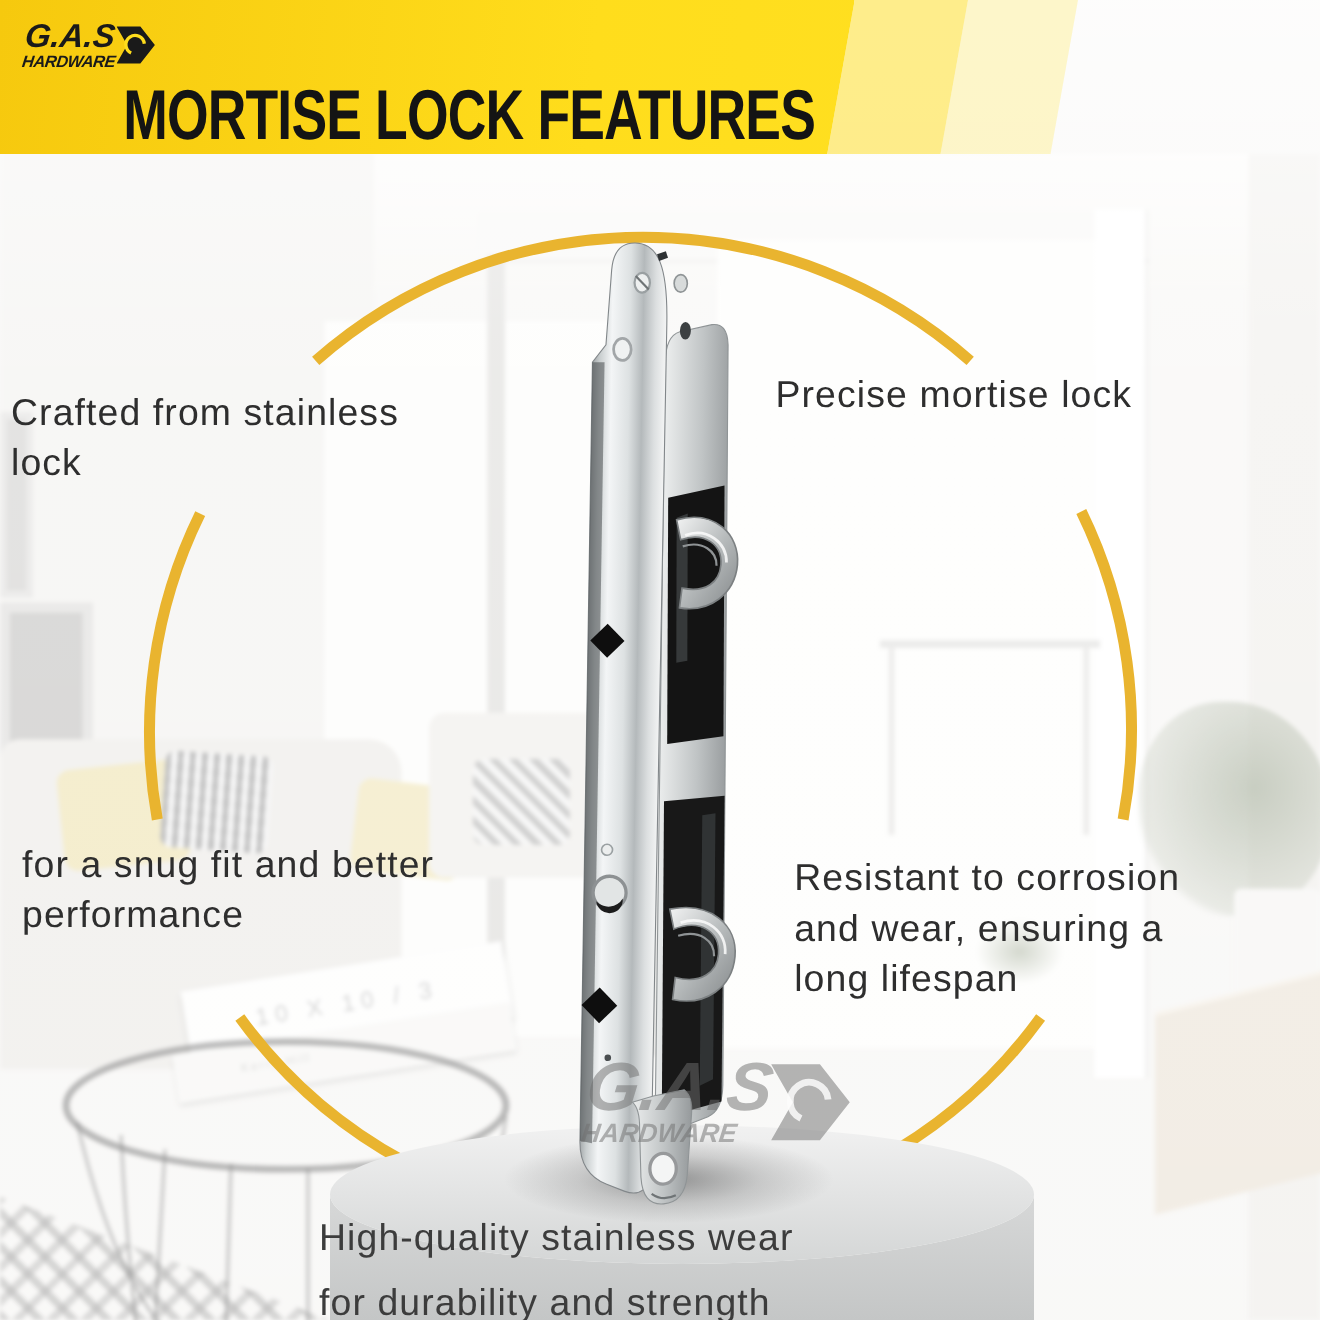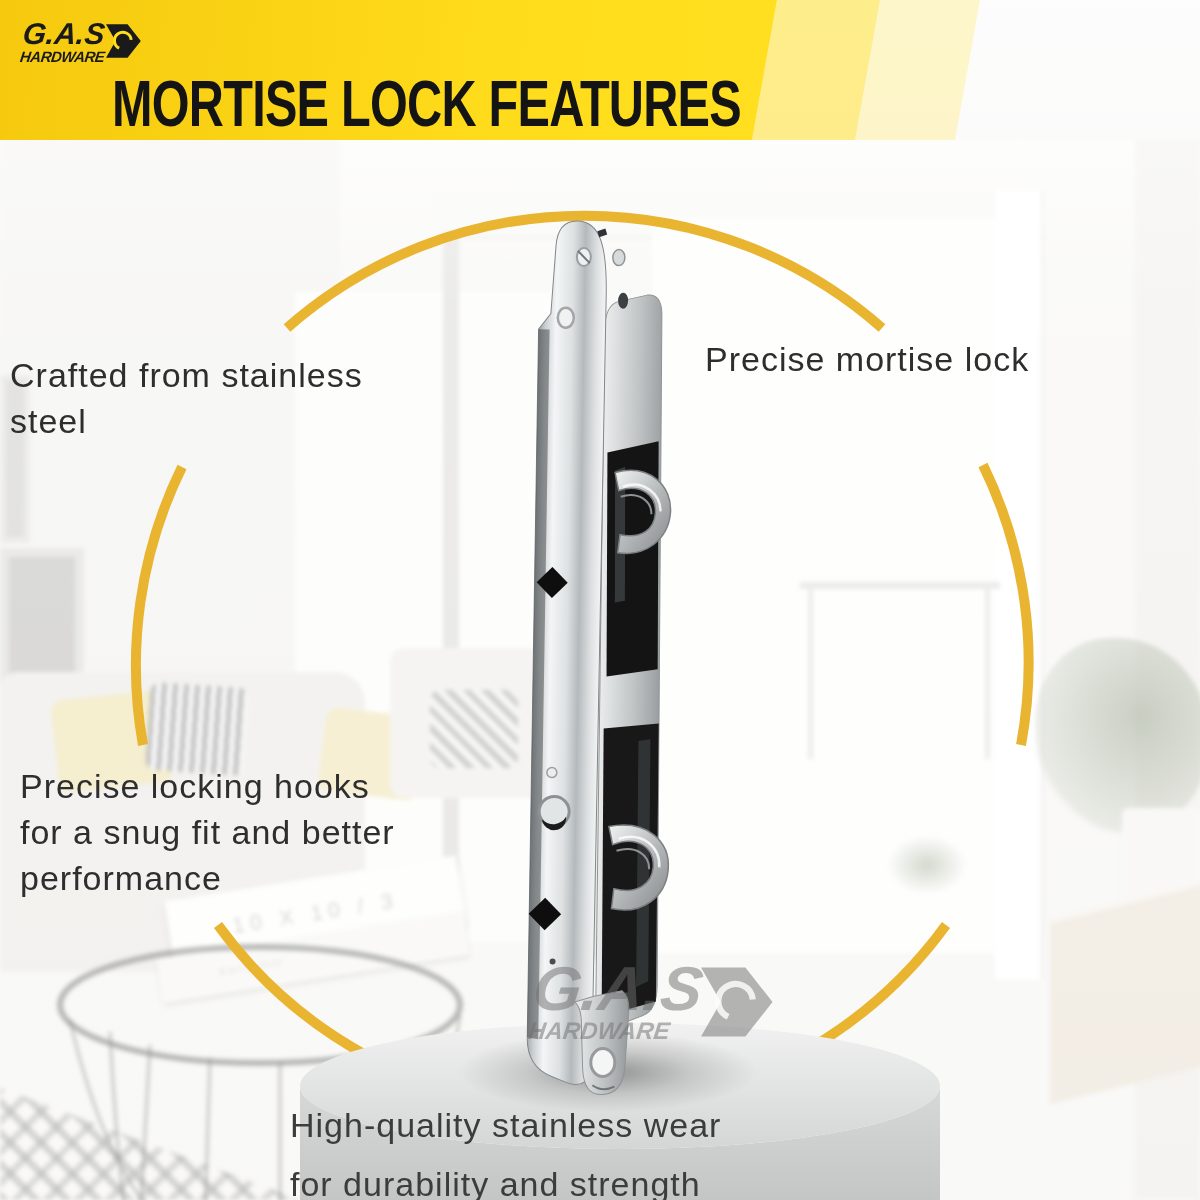--- a/index.html
+++ b/index.html
@@ -236,28 +236,32 @@
       </div>
       <svg width="36" height="42" viewBox="0 0 60 64">
         <path d="M0 4 L36 4 L58 32 L36 60 L0 60 L16 32 Z" fill="currentColor"></path>
         <path d="M22 44 A14 14 0 1 1 42 30" stroke="var(--banner-yellow)" stroke-width="5" fill="none"></path>
       </svg>
     </div>
   </header>
 
   <div class="feature f-tl">
     <span>Crafted from stainless</span>
-    <span>steel</span>
+    <span>lock</span>
   </div>
   <div class="feature f-tr">
     <span>Precise mortise lock</span>
   </div>
   <div class="feature f-bl">
-    <span>Precise locking hooks</span>
     <span>for a snug fit and better</span>
     <span>performance</span>
+  </div>
+  <div class="feature f-br">
+    <span>Resistant to corrosion</span>
+    <span>and wear, ensuring a</span>
+    <span>long lifespan</span>
   </div>
   <div class="feature f-bc">
     <span>High-quality stainless wear</span>
     <span>for durability and strength</span>
   </div>
 
 </div>
 
 </body></html>

